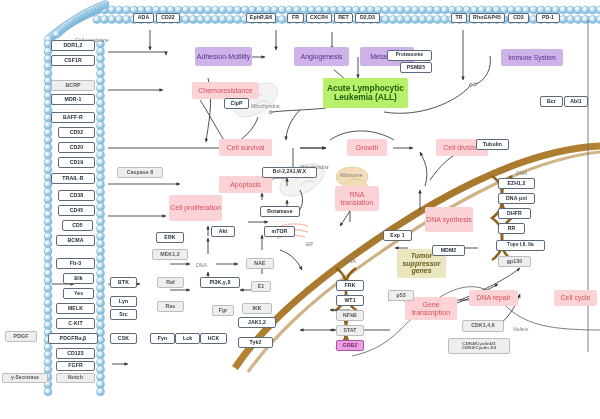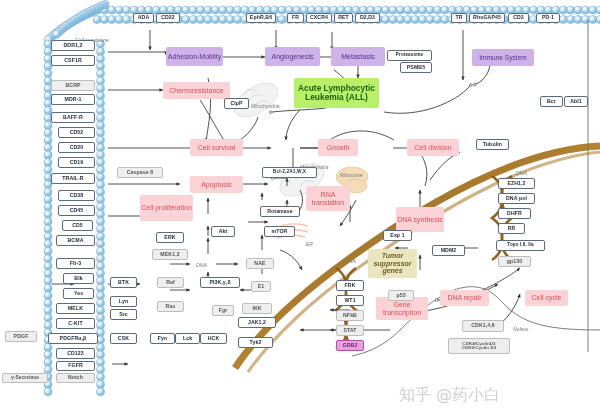--- a/index.html
+++ b/index.html
@@ -9,21 +9,21 @@
   
   .node{position:absolute;box-sizing:border-box;display:flex;align-items:center;
         justify-content:center;text-align:center;line-height:1.02;
         font-size:5.2px;font-weight:bold;letter-spacing:.1px;color:#1c2733;
         border:0.8px solid #5b6b7c;background:#ffffff;border-radius:2px;padding:0 1px;}
   .node.grey{background:#eeeeee;border-color:#bdbdbd;color:#555;}
 
   
   .proc{position:absolute;box-sizing:border-box;display:flex;align-items:center;
         justify-content:center;text-align:center;border-radius:2px;
-        font-size:7px;color:#d94f5c;background:#fbd3d6;line-height:1.08;padding:0 1px;}
+        font-size:7px;color:#d94f5c;background:#fbd3d6;line-height:1.08;padding:0 1px;margin-left:29px;}
   .proc.purple{background:#cdb3e8;color:#5b2d8e;}
   .proc.green{background:#b8f06a;color:#21610f;font-weight:bold;font-size:8.4px;}
   .proc.tan{background:#eae7c0;color:#6b5f1f;font-style:italic;font-weight:bold;font-size:7px;}
 
   .cap{position:absolute;font-size:5px;font-style:italic;color:#7a7a7a;}
   .cap.dna{font-size:5.2px;}
 
   svg.lay{position:absolute;left:0;top:0;width:600px;height:419px;overflow:visible;}
   svg.lay *{vector-effect:non-scaling-stroke;}
 
@@ -565,14 +565,13 @@
   <div class="node" style="left:498px;top:193px;width:37px;height:11px;">DNA pol</div>
   <div class="node" style="left:498px;top:208px;width:33px;height:11px;">DHFR</div>
   <div class="node" style="left:498px;top:223px;width:27px;height:11px;">RR</div>
   <div class="node" style="left:496px;top:240px;width:49px;height:11px;font-size:4.6px;">Topo I,II, IIa</div>
   <div class="node grey" style="left:498px;top:256px;width:33px;height:11px;">gp130</div>
   <div class="node" style="left:432px;top:245px;width:33px;height:11px;">MDM2</div>
   <div class="node grey" style="left:388px;top:290px;width:26px;height:11px;">p53</div>
   <div class="node grey" style="left:462px;top:320px;width:42px;height:12px;">CDK1,4,6</div>
   <div class="node grey" style="left:448px;top:338px;width:62px;height:16px;font-size:4.4px;">CDK4/CyclinD3 CDK6/Cyclin D3</div>
 
-  <div id="watermark">知乎 @药小白</div>
 </div>
 
 </body></html>

